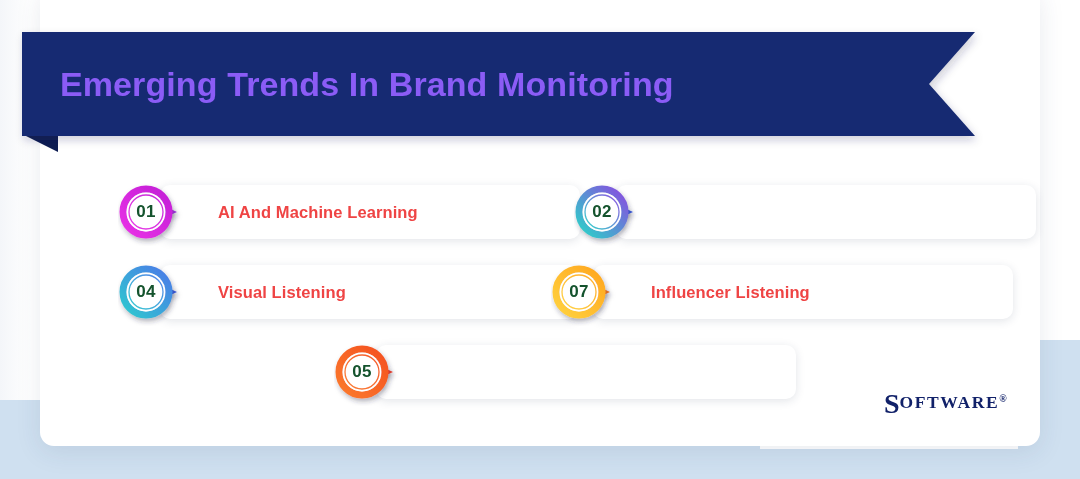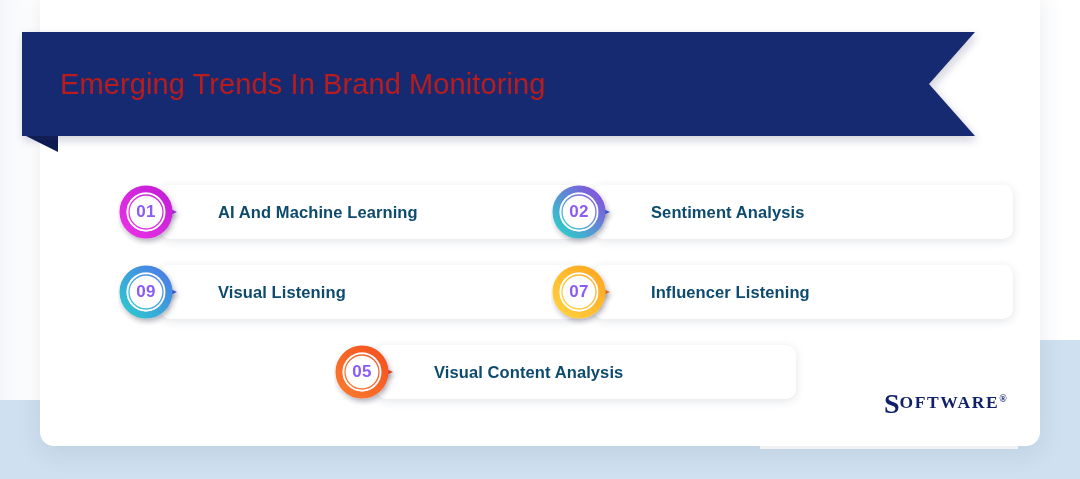--- a/index.html
+++ b/index.html
@@ -53,30 +53,30 @@
   .item {
     position:absolute; height:54px;
   }
   .item .pill {
     position:absolute; left:42px; top:0; height:54px;
     background:#ffffff; border-radius:10px;
     box-shadow:0 2px 10px rgba(30,45,80,0.13);
   }
   .item .label {
     position:absolute; top:0; height:54px; line-height:54px;
-    font-size:16.5px; font-weight:700; color:#0c4a6e;
+    font-size:16.5px; font-weight:700; color:#ef4444;
     white-space:nowrap; letter-spacing:0.1px;
   }
   .item .badge {
     position:absolute; left:0; top:-7px; width:68px; height:68px;
   }
   .item .num {
     position:absolute; left:0; top:-7px; width:68px; height:68px;
     display:flex; align-items:center; justify-content:center;
-    font-size:17px; font-weight:700; color:#8b5cf6;
+    font-size:17px; font-weight:700; color:#14532d;
     letter-spacing:0.4px;
   }
 
   
   .logo {
     position:absolute; left:884px; top:390px;
     color:#112169; font-family:"Liberation Serif", serif;
     line-height:1.0; user-select:none;text-align:center;
   }
   .logo .l-row { position:relative; white-space:nowrap; }
@@ -115,21 +115,21 @@
         <filter id="ribShadow" x="-10%" y="-20%" width="130%" height="180%">
           <feDropShadow dx="2" dy="4" stdDeviation="4" flood-color="#1b2a55" flood-opacity="0.22"></feDropShadow>
         </filter>
       </defs>
 
       <polygon id="ribbonFold" points="22,118 58,118 58,152 22,134" fill="#0d1c52"></polygon>
 
       <polygon id="ribbonBody" points="22,32 975,32 929,84 975,136 22,136" filter="url(#ribShadow)" fill="#152a72"></polygon>
     </svg>
     <div style="position:absolute;left:60px;top:32px;height:104px;display:flex;align-items:center;">
-      <h1 id="bannerTitle" style="font-size:29px;font-weight:400;color:#b91c1c;letter-spacing:0.1px;white-space:nowrap;">Emerging Trends In Brand Monitoring</h1>
+      <h1 id="bannerTitle" style="font-size:34px;font-weight:700;color:#8b5cf6;letter-spacing:0.1px;white-space:nowrap;">Emerging Trends In Brand Monitoring</h1>
     </div>
   </div>
 
   <div class="items" id="itemsRoot">
       <div class="item" style="left: 118px; top: 185px; width: 462px;">
         <div class="pill" style="width: 420px;"></div>
         <svg class="badge" viewBox="0 0 68 68" width="68" height="68">
           <defs>
             <linearGradient id="rg0" x1="0" y1="1" x2="1" y2="0">
               <stop offset="0%" stop-color="#e932e6"></stop>
@@ -144,21 +144,21 @@
           </g>
           <g filter="url(#sh0)">
             <circle cx="28" cy="34" r="23" fill="none" stroke="url(#rg0)" stroke-width="7"></circle>
           </g>
           <circle cx="28" cy="34" r="19.5" fill="#ffffff"></circle>
           <circle cx="28" cy="34" r="17" fill="none" stroke="url(#rg0)" stroke-width="1.3" opacity="0.95"></circle>
         </svg>
         <div class="num" style="padding-right: 12px;">01</div>
         <div class="label" style="left: 100px;">AI And Machine Learning</div>
       </div>
-      <div class="item" style="left: 551px; top: 185px; width: 462px;">
+      <div class="item" style="left: 574px; top: 185px; width: 462px;">
         <div class="pill" style="width: 420px;"></div>
         <svg class="badge" viewBox="0 0 68 68" width="68" height="68">
           <defs>
             <linearGradient id="rg1" x1="0" y1="1" x2="1" y2="0">
               <stop offset="0%" stop-color="#2ad4c8"></stop>
               <stop offset="100%" stop-color="#8a4ae0"></stop>
             </linearGradient>
             <filter id="sh1" x="-35%" y="-35%" width="180%" height="180%">
               <feDropShadow dx="1.5" dy="3" stdDeviation="2.4" flood-color="#2a2f45" flood-opacity="0.35"></feDropShadow>
             </filter>
@@ -166,21 +166,20 @@
           <g filter="url(#sh1)">
             <path d="M30 21 L48 21 L46 28 L59 34 L46 40 L48 47 L30 47 Z" fill="#3b5ce0"></path>
           </g>
           <g filter="url(#sh1)">
             <circle cx="28" cy="34" r="23" fill="none" stroke="url(#rg1)" stroke-width="7"></circle>
           </g>
           <circle cx="28" cy="34" r="19.5" fill="#ffffff"></circle>
           <circle cx="28" cy="34" r="17" fill="none" stroke="url(#rg1)" stroke-width="1.3" opacity="0.95"></circle>
         </svg>
         <div class="num" style="padding-right: 12px;">02</div>
-        <div class="label" style="left: 100px;">Sentiment Analysis</div>
       </div>
       <div class="item" style="left: 118px; top: 265px; width: 462px;">
         <div class="pill" style="width: 420px;"></div>
         <svg class="badge" viewBox="0 0 68 68" width="68" height="68">
           <defs>
             <linearGradient id="rg2" x1="0" y1="1" x2="1" y2="0">
               <stop offset="0%" stop-color="#2ec9cf"></stop>
               <stop offset="100%" stop-color="#4b7ae8"></stop>
             </linearGradient>
             <filter id="sh2" x="-35%" y="-35%" width="180%" height="180%">
@@ -189,21 +188,21 @@
           </defs>
           <g filter="url(#sh2)">
             <path d="M30 21 L48 21 L46 28 L59 34 L46 40 L48 47 L30 47 Z" fill="#3b5ce0"></path>
           </g>
           <g filter="url(#sh2)">
             <circle cx="28" cy="34" r="23" fill="none" stroke="url(#rg2)" stroke-width="7"></circle>
           </g>
           <circle cx="28" cy="34" r="19.5" fill="#ffffff"></circle>
           <circle cx="28" cy="34" r="17" fill="none" stroke="url(#rg2)" stroke-width="1.3" opacity="0.95"></circle>
         </svg>
-        <div class="num" style="padding-right: 12px;">09</div>
+        <div class="num" style="padding-right: 12px;">04</div>
         <div class="label" style="left: 100px;">Visual Listening</div>
       </div>
       <div class="item" style="left: 551px; top: 265px; width: 462px;">
         <div class="pill" style="width: 420px;"></div>
         <svg class="badge" viewBox="0 0 68 68" width="68" height="68">
           <defs>
             <linearGradient id="rg3" x1="0" y1="1" x2="1" y2="0">
               <stop offset="0%" stop-color="#ffd23f"></stop>
               <stop offset="100%" stop-color="#ffa61f"></stop>
             </linearGradient>
@@ -238,21 +237,20 @@
           <g filter="url(#sh4)">
             <path d="M30 21 L48 21 L46 28 L59 34 L46 40 L48 47 L30 47 Z" fill="#f4412e"></path>
           </g>
           <g filter="url(#sh4)">
             <circle cx="28" cy="34" r="23" fill="none" stroke="url(#rg4)" stroke-width="7"></circle>
           </g>
           <circle cx="28" cy="34" r="19.5" fill="#ffffff"></circle>
           <circle cx="28" cy="34" r="17" fill="none" stroke="url(#rg4)" stroke-width="1.3" opacity="0.95"></circle>
         </svg>
         <div class="num" style="padding-right: 12px;">05</div>
-        <div class="label" style="left: 100px;">Visual Content Analysis</div>
       </div>
     </div>
 
   <div class="logo">
     <div class="l-row">
       <span class="cap">S</span><span class="rest">OFTWARE</span><span class="reg">®</span>
     </div>
   </div>
 
 </div>

